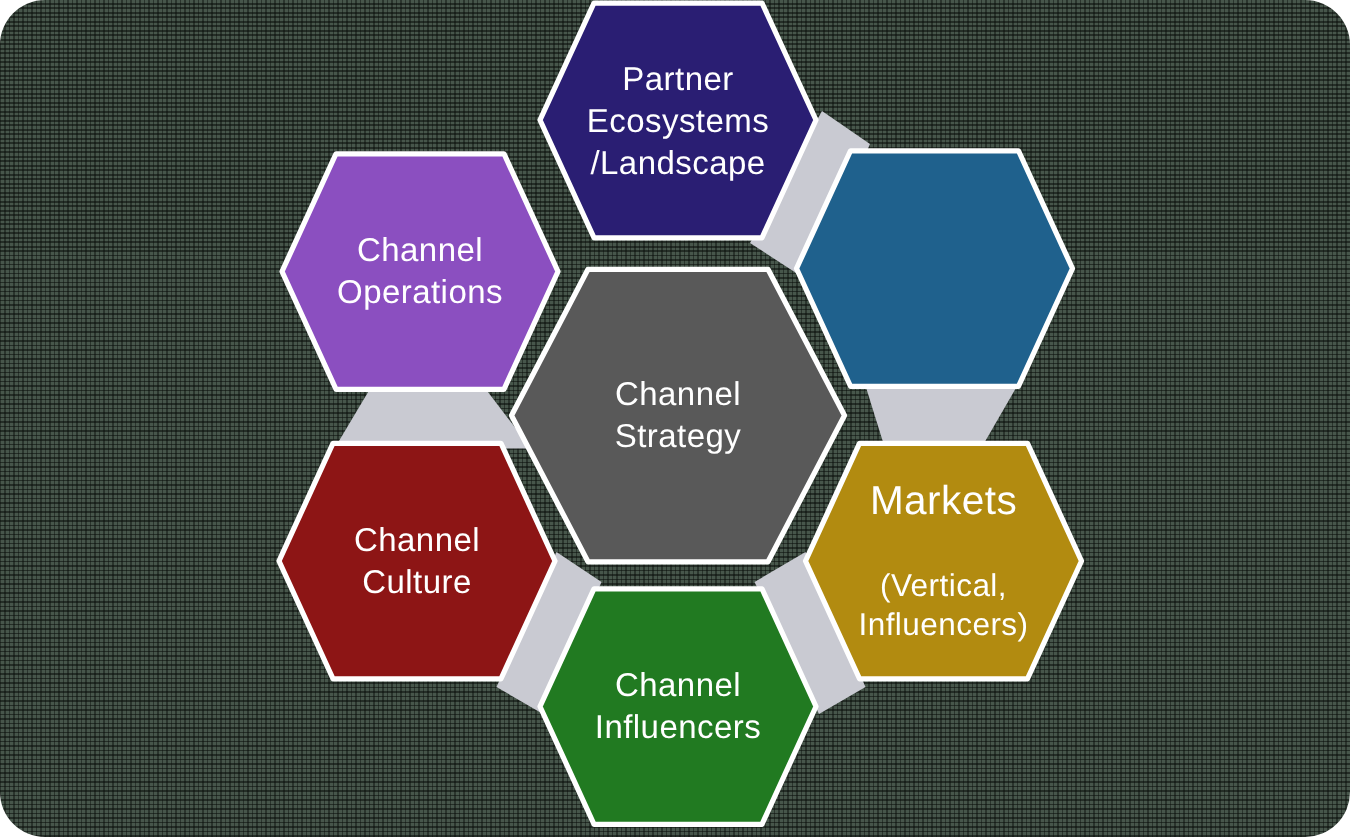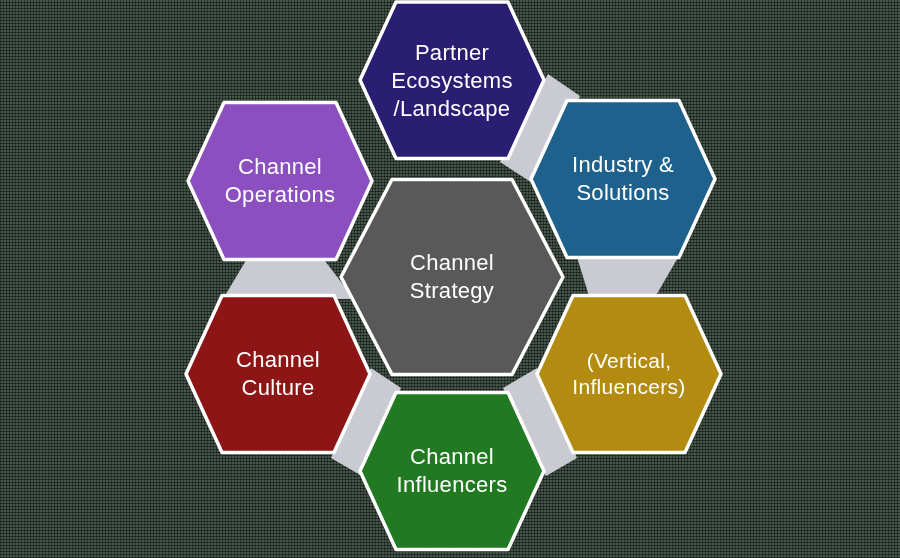--- a/index.html
+++ b/index.html
@@ -14,20 +14,21 @@
   }
   .stage {
     position: relative;
     width: 900px;
     height: 558px;
     
     background-color: #47564B;
     background-image:
       repeating-linear-gradient(0deg, rgba(8,12,9,0.55) 0 1px, transparent 1px 3px),
       repeating-linear-gradient(90deg, rgba(8,12,9,0.45) 0 1px, transparent 1px 3px);
+    border-radius: 30px;
   }
   .stage svg {
     position: absolute;
     left: 0;
     top: 0;
     display: block;
   }
   .hex {
     stroke: #ffffff;
     stroke-width: 3.5;
@@ -78,24 +79,23 @@
     <polygon class="hex" points="537,374 573,295.5 685,295.5 721,374 685,452.5 573,452.5" fill="#B28B10"></polygon>
     <polygon class="hex" points="360,471 396,392.5 508,392.5 544,471 508,549.5 396,549.5" fill="#217A21"></polygon>
     <polygon class="hex" points="186,374 222,295.5 334,295.5 370,374 334,452.5 222,452.5" fill="#8D1515"></polygon>
     <polygon class="hex" points="188,181 224,102.5 336,102.5 372,181 336,259.5 224,259.5" fill="#8B4FC0"></polygon>
   </svg>
 
   <div class="label" style="left:452px; top:81px;">Partner
 Ecosystems
 /Landscape</div>
 
-  <div class="label" style="left:623px; top:179px;">Industry &amp;
-Solutions</div>
 
   <div class="label" style="left:629px; top:374px;">
+    <span class="big">Markets</span>
     <span class="small">(Vertical,
 Influencers)</span>
   </div>
 
   <div class="label" style="left:452px; top:471px;">Channel
 Influencers</div>
 
   <div class="label" style="left:278px; top:374px;">Channel
 Culture</div>
 

